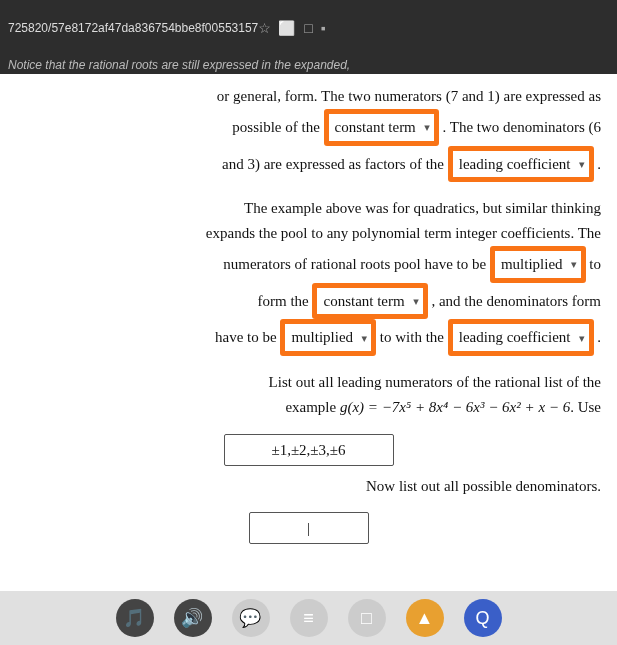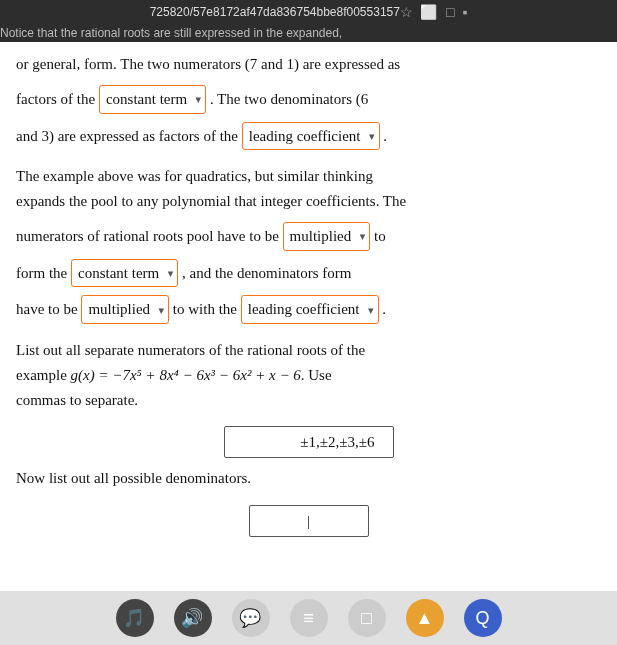--- a/index.html
+++ b/index.html
@@ -10,87 +10,88 @@
       min-height: 645px;
       overflow-x: hidden;
       font-size: 15px;
       color: #111;
     }
     .top-bar {
       background: #2d2d2d;
       color: #ccc;
       font-family: Arial, sans-serif;
       font-size: 12px;
-      padding: 4px 8px;
-      display: flex;
-      align-items: center;
-      justify-content: center;
+      padding: 20px 8px;
+      display: flex;
+      align-items: center;
+      justify-content: flex-start;
     }
     .top-bar-url {
       color: #ddd;
       font-size: 12px;
     }
     .top-bar-icons {
       display: flex;
       gap: 8px;
       align-items: center;
     }
     .top-bar-icon {
       color: #aaa;
       font-size: 14px;
       cursor: pointer;
     }
     .cut-off-bar {
       background: #2d2d2d;
       color: #bbb;
       font-size: 12px;
       font-family: Arial, sans-serif;
-      padding: 2px 0;
+      padding: 2px 8px;
       white-space: nowrap;
       overflow: hidden;
       text-overflow: ellipsis;
+      font-style: italic;
     }
     .content {
       padding: 10px 16px 16px 16px;
       line-height: 1.6;
     }
     .paragraph {
       margin-bottom: 14px;
       line-height: 1.65;
+      text-align: right;
     }
     .inline-select {
       display: inline-flex;
       align-items: center;
-      border: 1px solid #f97316;
+      border: 5px solid #f97316;
       border-radius: 3px;
       padding: 1px 18px 1px 6px;
       font-family: Georgia, 'Times New Roman', serif;
       font-size: 15px;
       background: #fff;
       cursor: pointer;
       position: relative;
       min-width: 80px;
       color: #111;
-      margin-top: 8px;
     }
     .inline-select::after {
       content: '▾';
       position: absolute;
       right: 4px;
       font-size: 11px;
       color: #555;
     }
     .answer-box {
       display: inline-block;
       border: 1.5px solid #555;
       border-radius: 2px;
       padding: 3px 18px;
       font-family: Georgia, serif;
       font-size: 15px;
-      text-align: right;
+      text-align: center;
       background: #fff;
       min-width: 170px;
     }
     .answer-box-small {
       display: inline-block;
       border: 1.5px solid #555;
       border-radius: 2px;
       padding: 3px 36px;
       font-family: Georgia, serif;
       font-size: 15px;
@@ -147,34 +148,34 @@
     <span class="top-bar-icon">▪</span>
   </div>
 </div>
 
 <div class="cut-off-bar">Notice that the rational roots are still expressed in the expanded,</div>
 
 <div class="content">
 
   <div class="paragraph">
     <span>or general, form. The two numerators (7 and 1) are expressed as</span><br>
-    <span>factors of the</span>
+    <span>possible of the</span>
     <span> </span>
     <span class="inline-select">constant term</span>
     <span> </span>
     <span>. The two denominators (6</span><br>
     <span>and 3) are expressed as factors of the</span>
     <span> </span>
     <span class="inline-select">leading coefficient</span>
     <span> .</span>
   </div>
 
   <div class="paragraph">
     <span>The example above was for quadratics, but similar thinking</span><br>
-    <span>expands the pool to any polynomial that integer coefficients. The</span><br>
+    <span>expands the pool to any polynomial term integer coefficients. The</span><br>
     <span>numerators of rational roots pool have to be</span>
     <span> </span>
     <span class="inline-select">multiplied</span>
     <span> </span>
     <span>to</span><br>
     <span>form the</span>
     <span> </span>
     <span class="inline-select">constant term</span>
     <span> </span>
     <span>, and the denominators form</span><br>
@@ -182,23 +183,22 @@
     <span> </span>
     <span class="inline-select">multiplied</span>
     <span> </span>
     <span>to with the</span>
     <span> </span>
     <span class="inline-select">leading coefficient</span>
     <span> .</span>
   </div>
 
   <div class="paragraph">
-    <span>List out all separate </span><bold>numerators</bold><span> of the rational roots of the</span><br>
+    <span>List out all leading </span><bold>numerators</bold><span> of the rational list of the</span><br>
     <span>example </span><span class="math-expr">g(x) = −7x⁵ + 8x⁴ − 6x³ − 6x² + x − 6</span><span>. Use</span><br>
-    <span>commas to separate.</span>
   </div>
 
   <div class="centered-box">
     <div class="answer-box">±1,±2,±3,±6</div>
   </div>
 
   <div class="paragraph">
     <span>Now list out all possible </span><bold>denominators</bold><span>.</span>
   </div>
 

